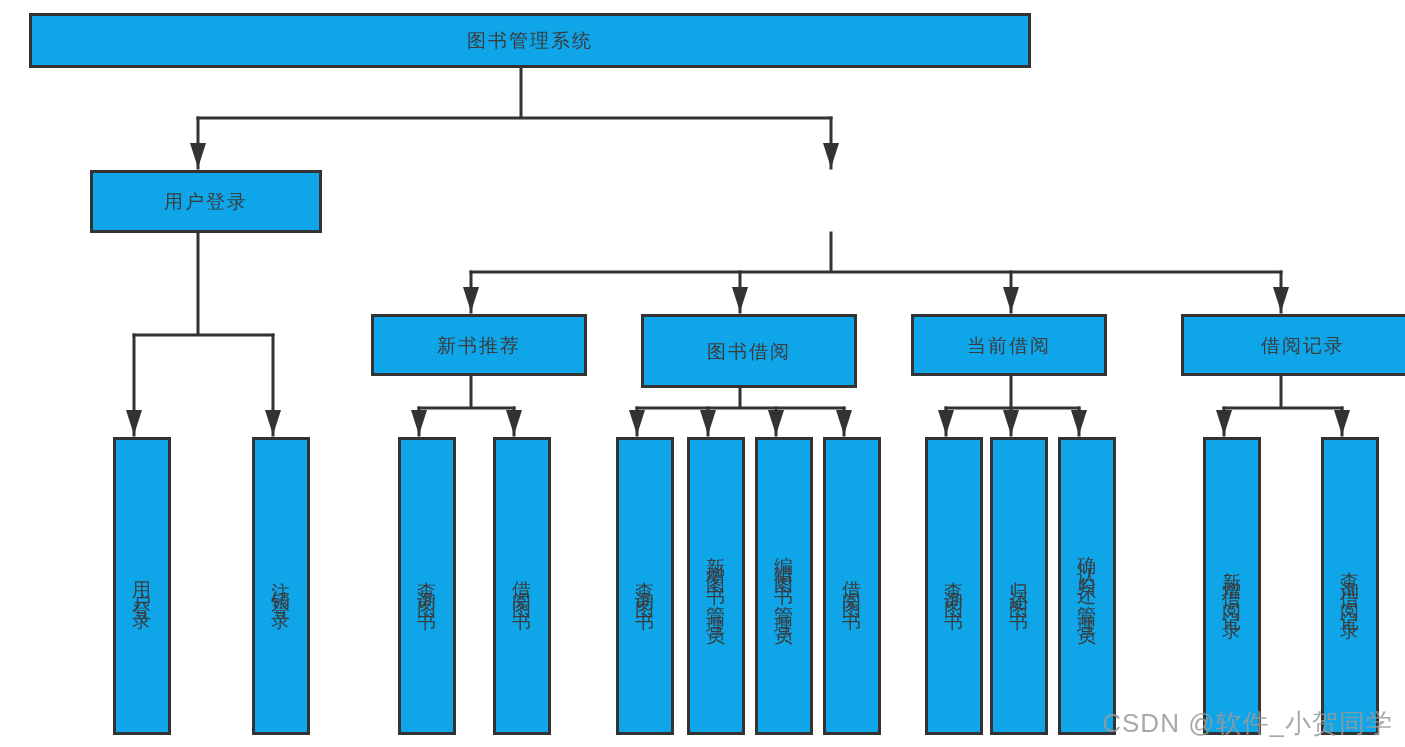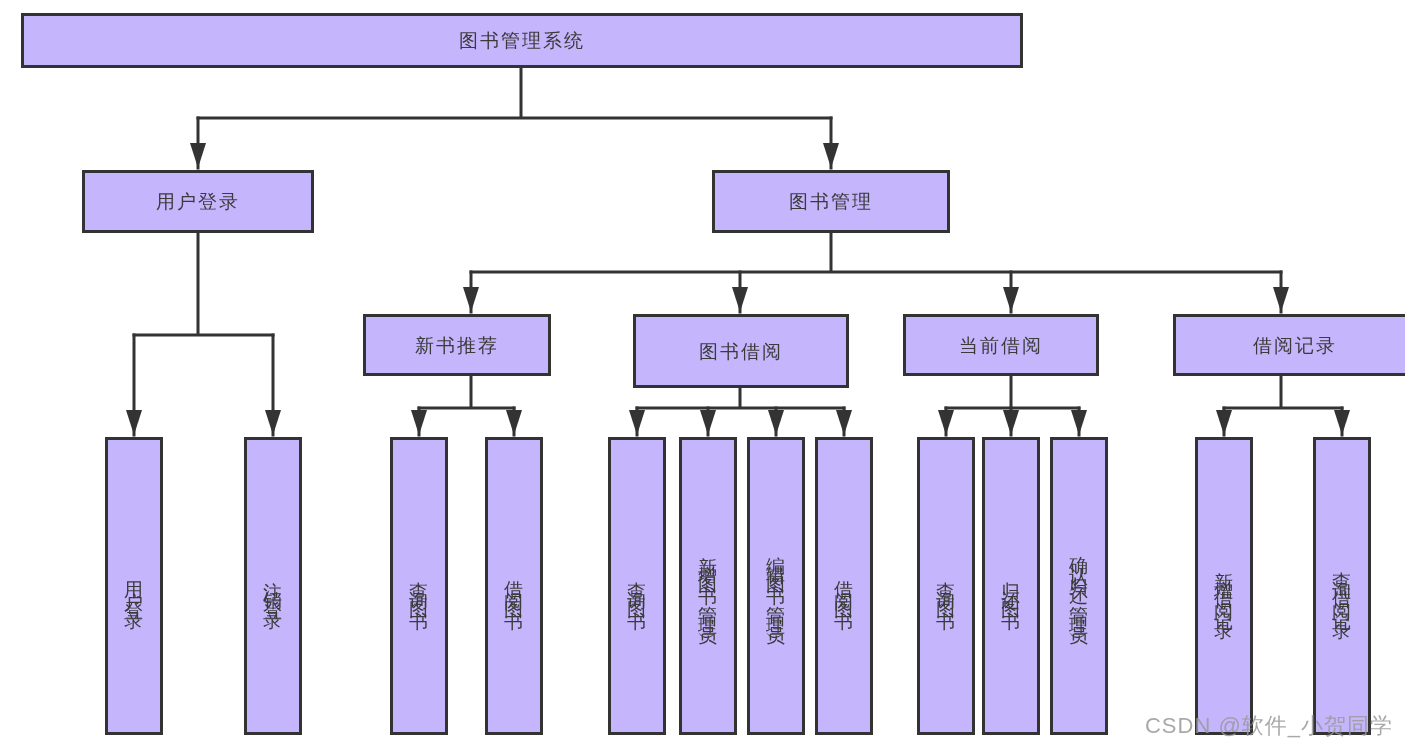--- a/index.html
+++ b/index.html
@@ -19,27 +19,28 @@
     position: absolute;
     left: 0;
     top: 0;
     width: 1405px;
     height: 747px;
     z-index: 1;
   }
   .node {
     position: absolute;
     box-sizing: border-box;
-    background: #c4b5fd;
+    background: #0ea5e9;
     border: 3px solid #333333;
     display: flex;
     align-items: center;
     justify-content: center;
     z-index: 2;
     color: #3b3b3b;
+    margin-left: 8px;
   }
   .node.h span {
     font-size: 19px;
     letter-spacing: 2px;
     white-space: nowrap;
     line-height: 1;
   }
   .node.v {
     width: 58px;
     height: 298px;
@@ -49,21 +50,21 @@
     writing-mode: vertical-rl;
     text-orientation: mixed;
     font-size: 19px;
     letter-spacing: 10px;
     line-height: 1;
   }
   .watermark {
     position: absolute;
     right: 12px;
     bottom: 6px;
-    font-size: 22px;
+    font-size: 26px;
     color: #9a9a9a;
     opacity: 0.85;
     letter-spacing: 1px;
     z-index: 5;
     white-space: nowrap;
   }
 </style>
 </head>
 <body>
 
@@ -127,25 +128,22 @@
     </g>
   </svg>
 
   <div class="node h" style="left:21px; top:13px; width:1002px; height:55px;">
     <span>图书管理系统</span>
   </div>
 
   <div class="node h" style="left:82px; top:170px; width:232px; height:63px;">
     <span>用户登录</span>
   </div>
-  <div class="node h" style="left:712px; top:170px; width:238px; height:63px;">
-    <span>图书管理</span>
-  </div>
-
-  <div class="node h" style="left:363px; top:314px; width:188px; height:62px;">
+
+  <div class="node h" style="left:363px; top:314px; width:216px; height:62px;">
     <span>新书推荐</span>
   </div>
   <div class="node h" style="left:633px; top:314px; width:216px; height:74px;">
     <span>图书借阅</span>
   </div>
   <div class="node h" style="left:903px; top:314px; width:196px; height:62px;">
     <span>当前借阅</span>
   </div>
   <div class="node h" style="left:1173px; top:314px; width:244px; height:62px;">
     <span>借阅记录</span>

